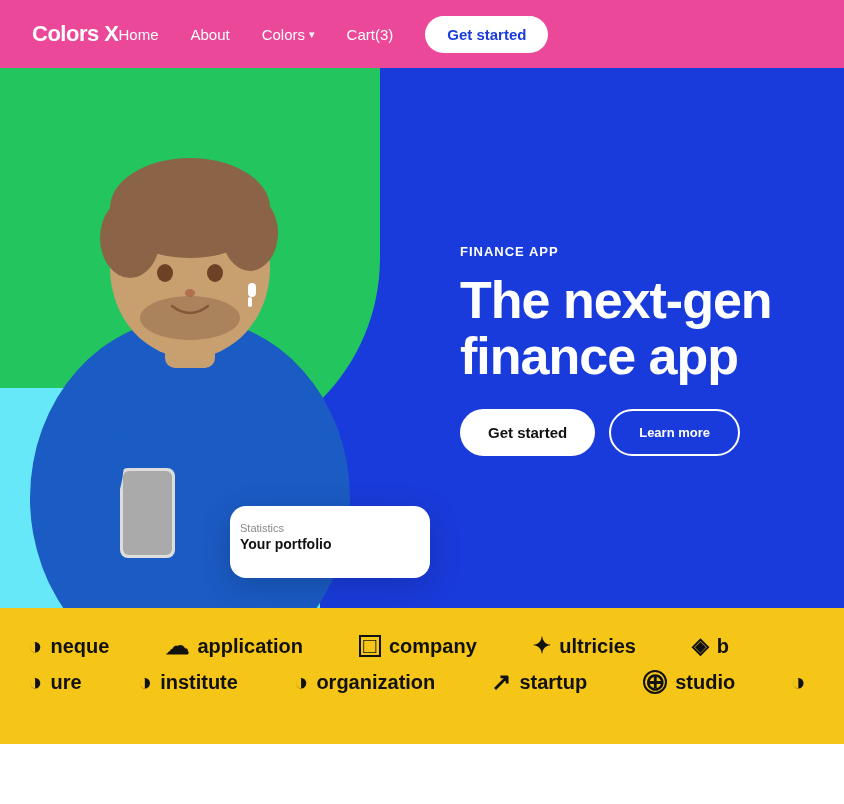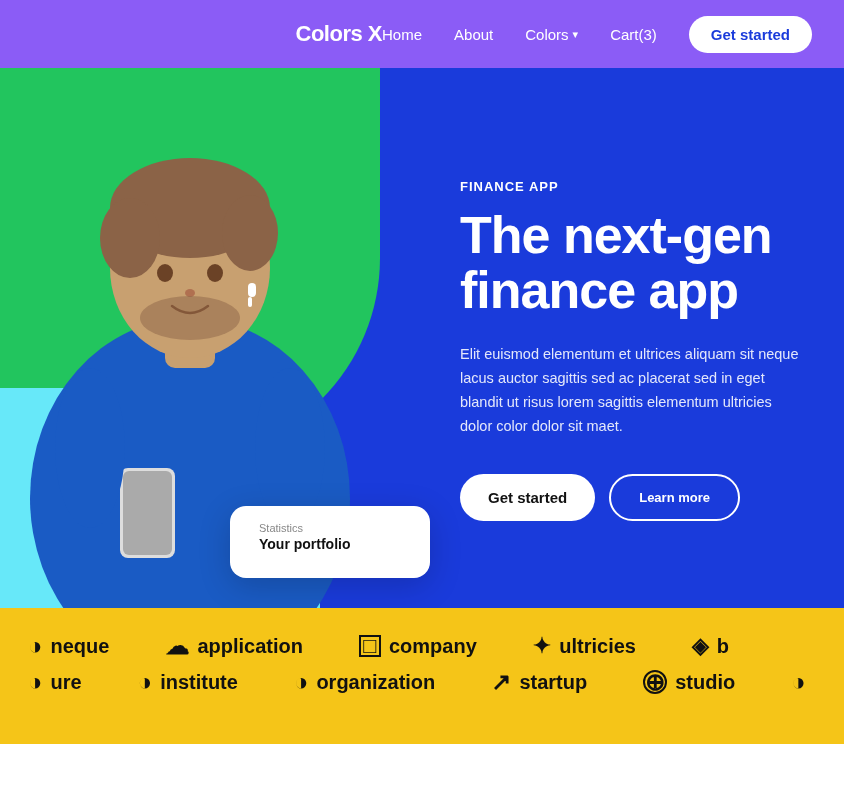--- a/index.html
+++ b/index.html
@@ -1,23 +1,23 @@
 <!DOCTYPE html>
 <html><head>
   <meta charset="utf-8">
   <style>
     * { margin: 0; padding: 0; box-sizing: border-box; }
     body { font-family: 'Arial', sans-serif; width: 844px; overflow-x: hidden; }
 
     
     nav {
-      background: #8b5cf6;
-      display: flex;
-      align-items: center;
-      justify-content: flex-end;
+      background: #ec4899;
+      display: flex;
+      align-items: center;
+      justify-content: flex-start;
       padding: 0 32px;
       height: 68px;
     }
     .logo {
       color: white;
       font-size: 22px;
       font-weight: 900;
       letter-spacing: -0.5px;
     }
     .nav-links {
@@ -106,21 +106,21 @@
     }
 
     
     .stats-card {
       position: absolute;
       bottom: 30px;
       right: -10px;
       width: 200px;
       background: white;
       border-radius: 16px;
-      padding: 16px 29px;
+      padding: 16px 10px;
       z-index: 10;
       box-shadow: 0 8px 32px rgba(0,0,0,0.18);
     }
     .stats-label {
       font-size: 11px;
       color: #888;
       margin-bottom: 2px;
     }
     .stats-title {
       font-size: 14px;
@@ -292,21 +292,20 @@
 
     <div class="stats-card">
       <div class="stats-label">Statistics</div>
       <div class="stats-title">Your portfolio</div>
     </div>
   </div>
 
   <div class="hero-right">
     <div class="hero-tag">FINANCE APP</div>
     <h1 class="hero-title">The next-gen finance app</h1>
-    <p class="hero-desc">Elit euismod elementum et ultrices aliquam sit neque lacus auctor sagittis sed ac placerat sed in eget blandit ut risus lorem sagittis elementum ultricies dolor color dolor sit maet.</p>
     <div class="hero-buttons">
       <button class="btn-primary">Get started</button>
       <button class="btn-outline">Learn more</button>
     </div>
   </div>
 </section>
 
 <div class="brands-bar">
 
   <div class="brands-row">

